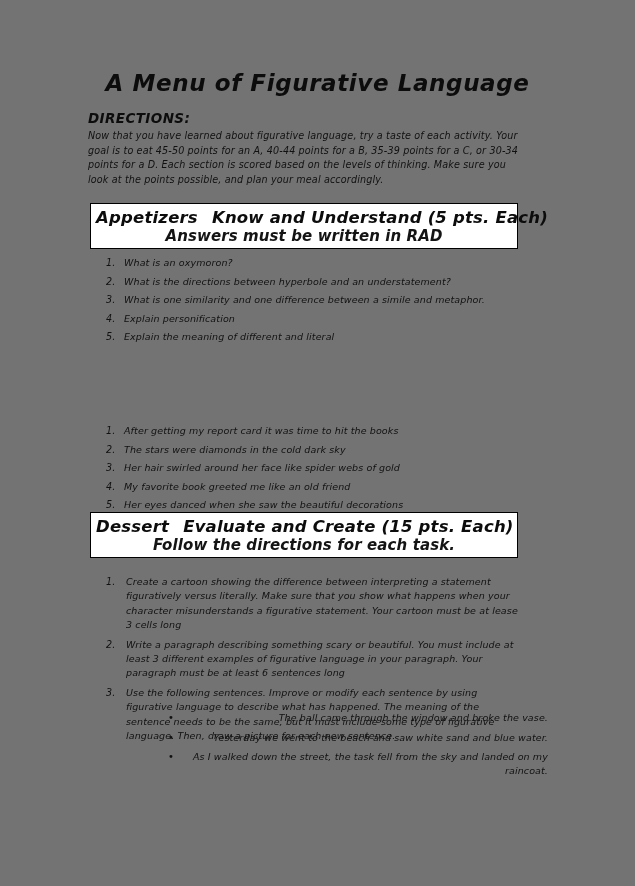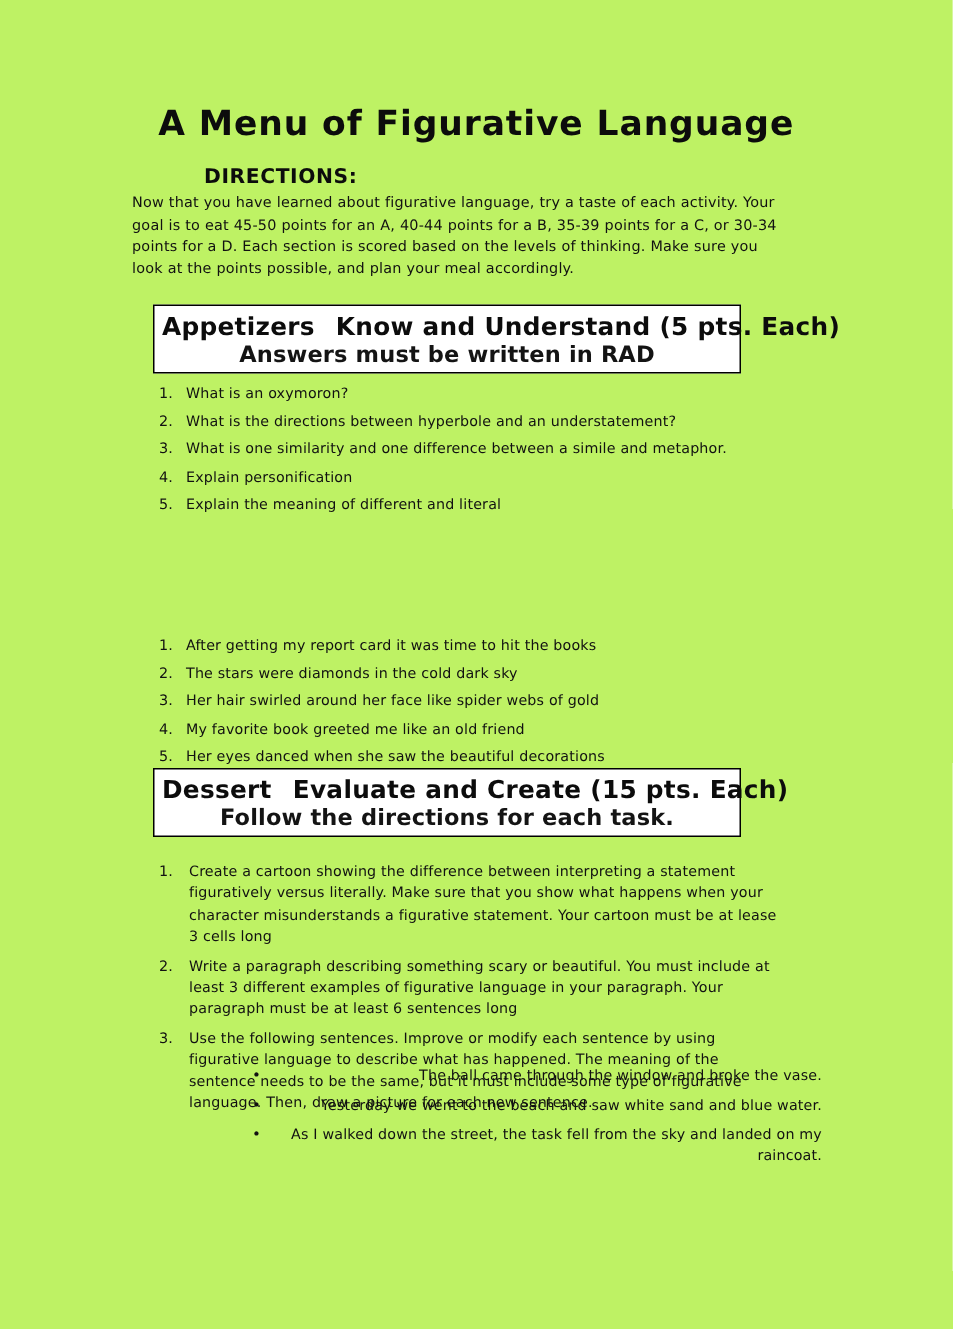--- a/index.html
+++ b/index.html
@@ -11,21 +11,22 @@
     width: 635px;
     height: 886px;
     position: relative;
     font-family: "DejaVu Sans", sans-serif;
     color: #111111;
     overflow: hidden;
   }
   .page {
     position: absolute;
     inset: 0;
-    background: #bef264;
+    background: #737373;
+    font-style: italic;
   }
 
   
   .doc-title {
     position: absolute;
     top: 70px;
     left: 0;
     width: 635px;
     text-align: center;
     font-family: "DejaVu Sans", sans-serif;
@@ -41,40 +42,38 @@
     top: 110px;
     left: 88px;
     width: 436px;
   }
   .directions-heading {
     font-size: 13.5px;
     font-weight: 700;
     letter-spacing: 0.4px;
     margin-bottom: 3px;
     color: #0c0c0c;
-    margin-left: 48px;
   }
   .directions-body {
     font-size: 9.6px;
     line-height: 14.6px;
     letter-spacing: 0.15px;
     color: #111111;
   }
 
   
   .section-box {
     position: absolute;
     left: 90px;
-    width: 392px;
+    width: 428px;
     border: 1.6px solid #000000;
     box-sizing: border-box;
     background: #ffffff;
     text-align: center;
     padding: 4px 5px 5px 5px;
-    margin-left: 12px;
   }
   .section-head {
     font-size: 16.5px;
     font-weight: 700;
     letter-spacing: 0.2px;
     color: #0c0c0c;
     white-space: nowrap;
   }
   .section-head .course {
     margin-right: 14px;

